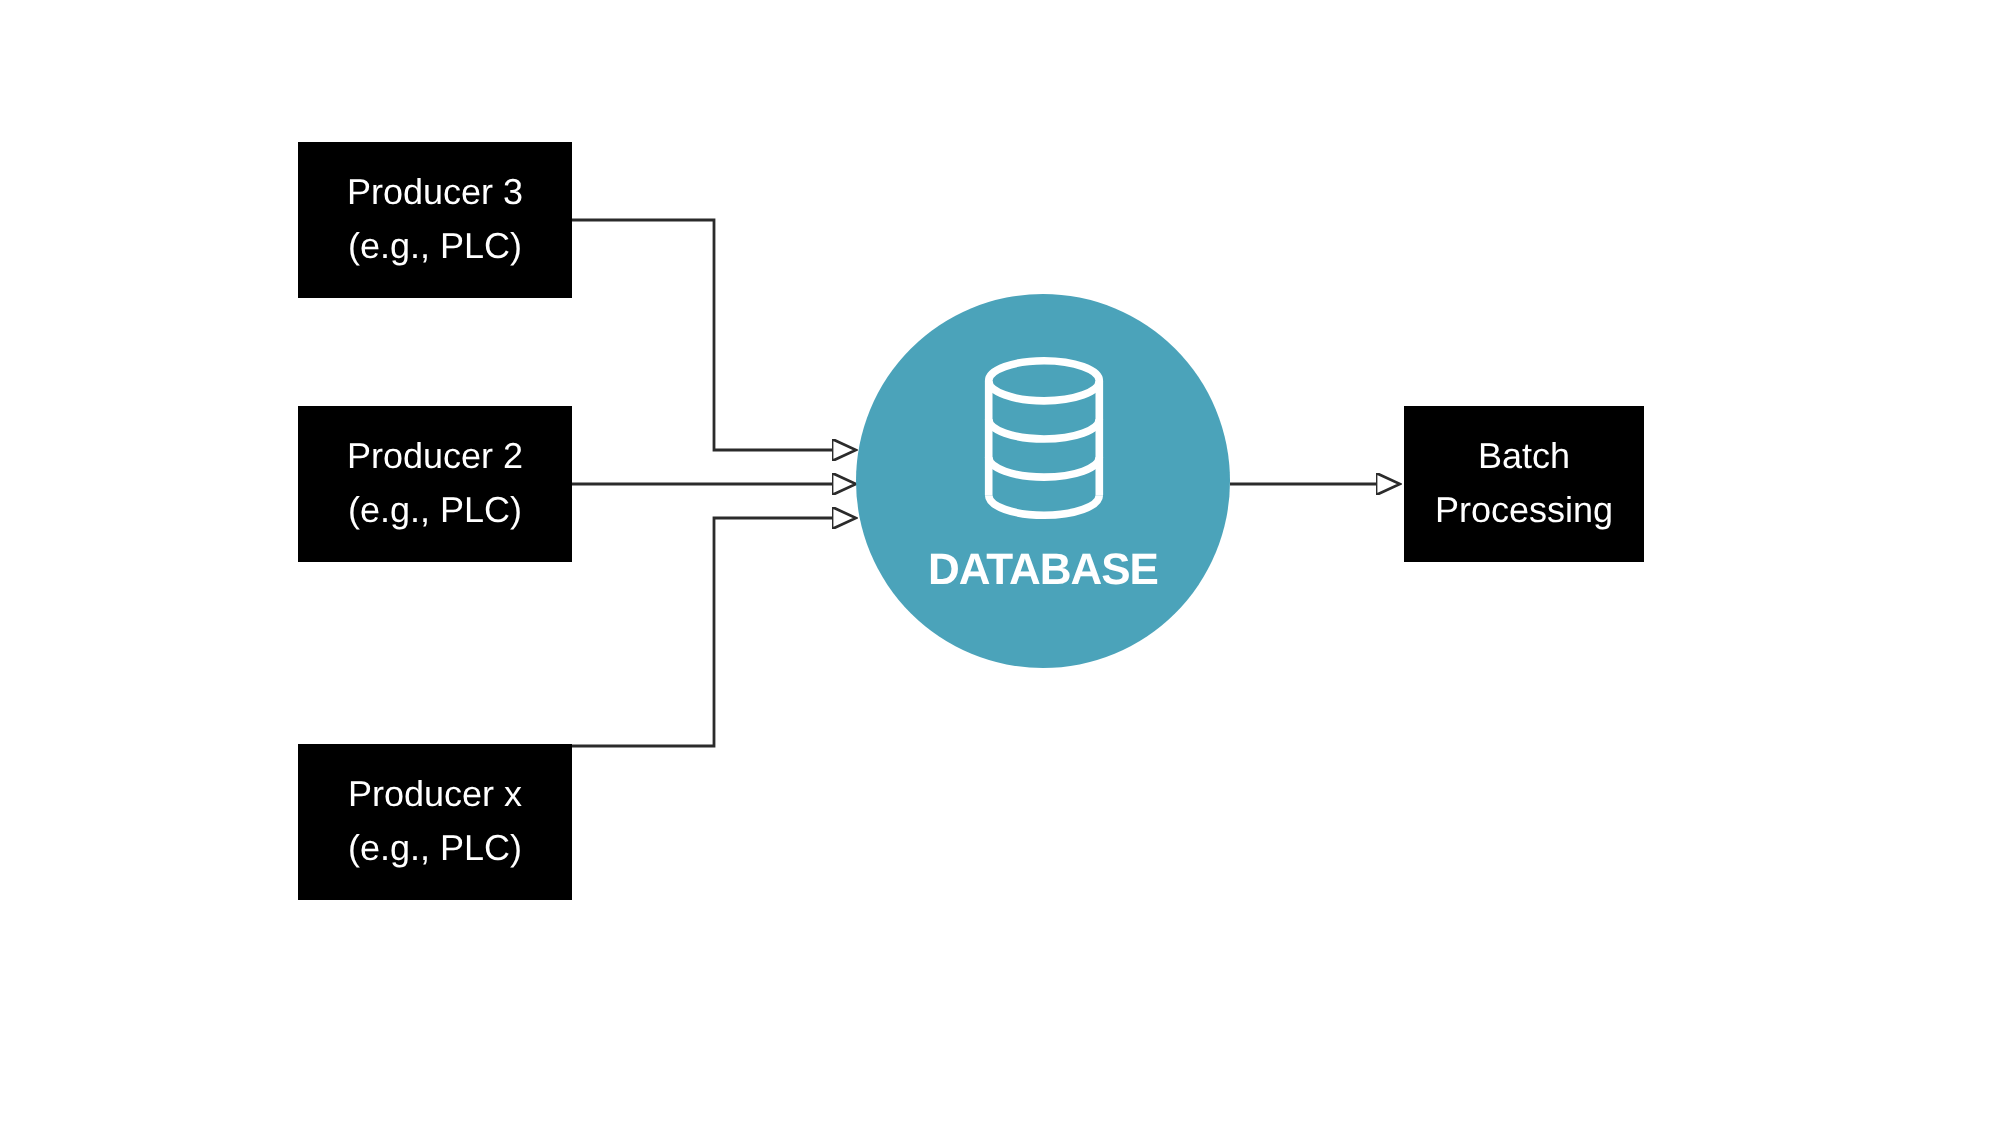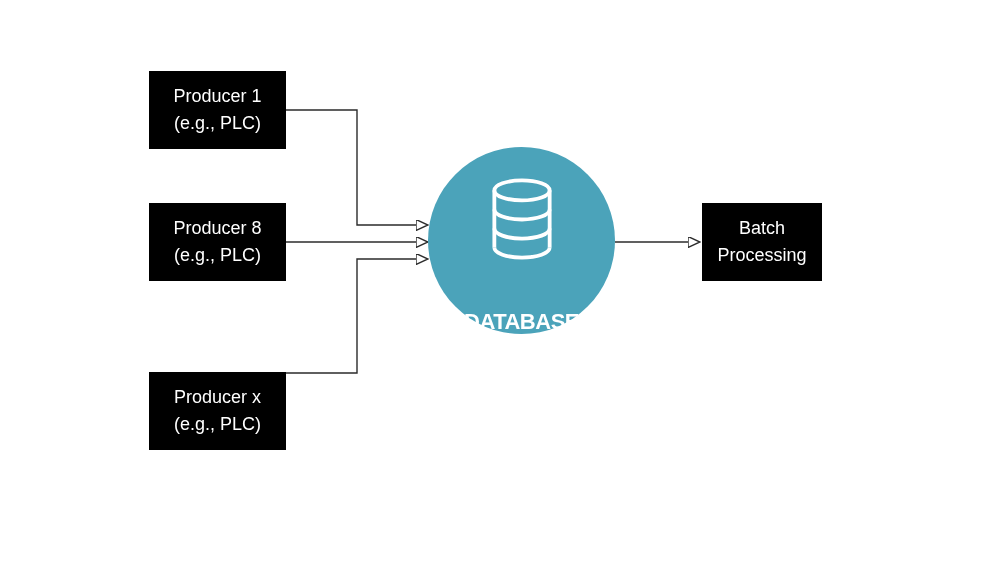--- a/index.html
+++ b/index.html
@@ -38,21 +38,21 @@
   .producer, .consumer{width:137px;height:78px;}
   .producer{left:149px;}
   .producer.p1{top:71px;}
   .producer.p2{top:203px;}
   .producer.px{top:335px;margin-top:37px;}
   .consumer{left:702px;top:203px;width:120px;}
   .db-circle{
     position:absolute;left:428px;top:147px;
     width:187px;height:187px;border-radius:50%;
     background:var(--database-fill);
-    display:flex;flex-direction:column;align-items:center;justify-content:space-between;
+    display:flex;flex-direction:column;align-items:center;
   }
   .db-icon{margin-top:31px;display:block;}
   .db-label{
     margin-top:13px;
     color:var(--database-text);
     font-weight:bold;
     font-size:22px;
     letter-spacing:-0.5px;
     line-height:24px;
   }
@@ -68,26 +68,26 @@
         <path d="M0,0 L12,5.5 L0,11 Z" fill="#000000" stroke="none"></path>
       </marker>
     </defs>
     <path d="M286,110 H357 V225 H416" marker-end="url(#arrow)"></path>
     <path d="M286,242 H416" marker-end="url(#arrow)"></path>
     <path d="M286,373 H357 V259 H416" marker-end="url(#arrow)"></path>
     <path d="M615,242 H688" marker-end="url(#arrow)"></path>
   </svg>
 
   <div class="node producer p1">
-    <span>Producer 1
+    <span>Producer 3
 (e.g., PLC)</span>
   </div>
 
   <div class="node producer p2">
-    <span>Producer 8
+    <span>Producer 2
 (e.g., PLC)</span>
   </div>
 
   <div class="node producer px">
     <span>Producer x
 (e.g., PLC)</span>
   </div>
 
   <div class="db-circle">
     <svg class="db-icon" width="74" height="82" viewBox="0 0 76 86" xmlns="http://www.w3.org/2000/svg">

